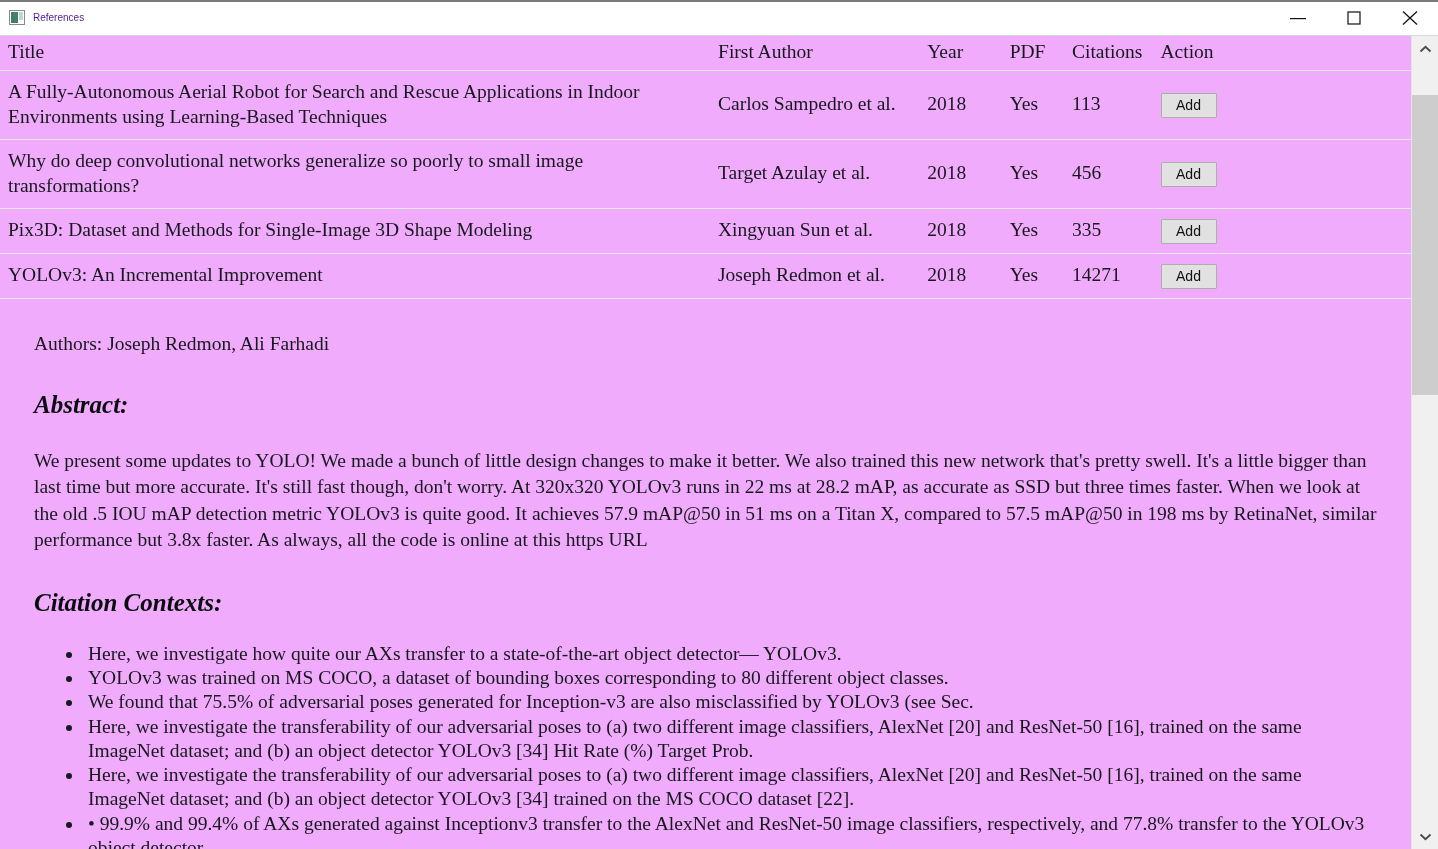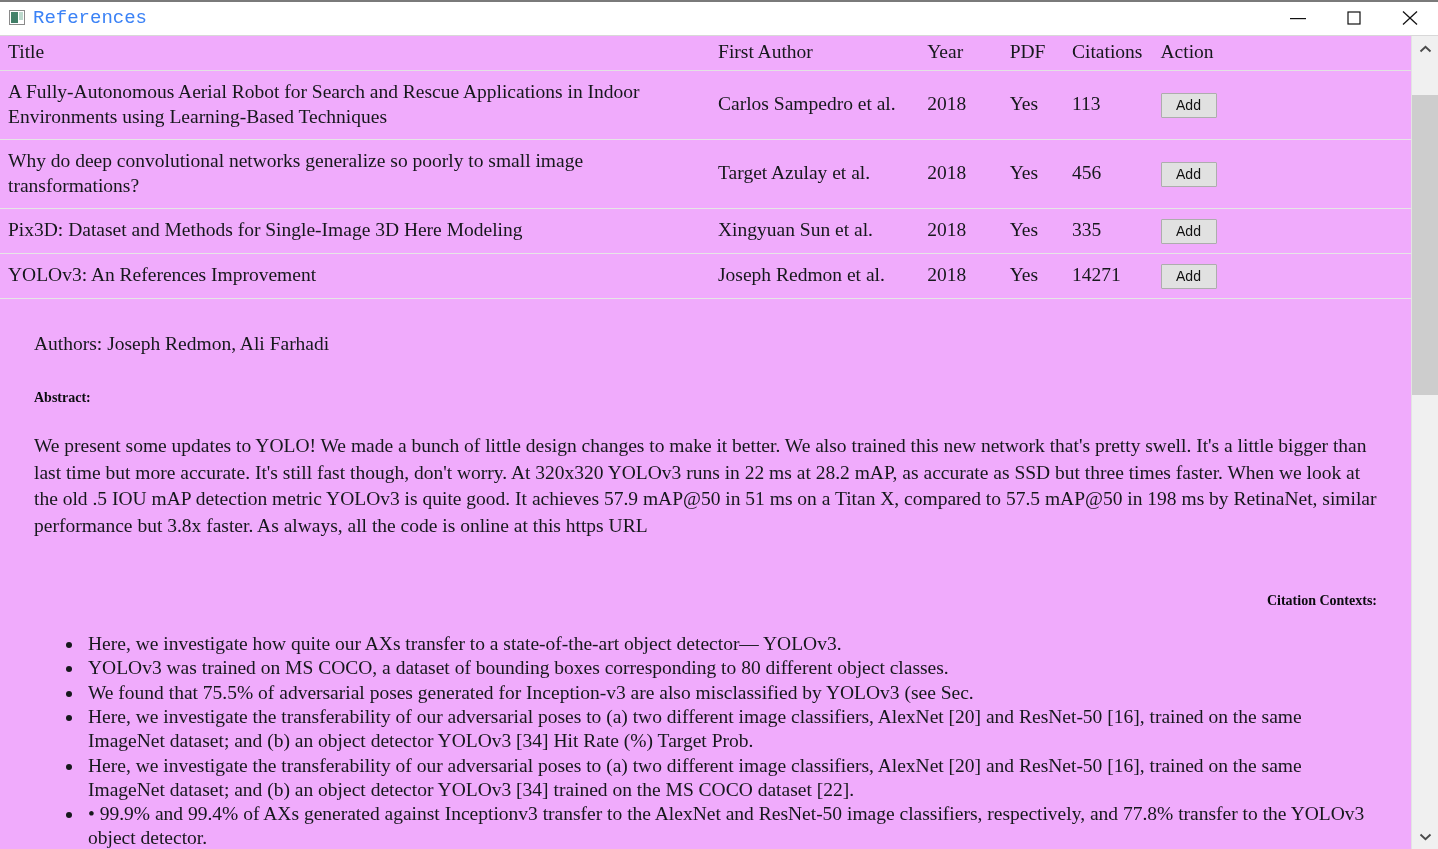--- a/index.html
+++ b/index.html
@@ -34,23 +34,23 @@
   }
   #app-icon .sq-a {
     position: absolute; left: 1px; top: 1px; width: 7px; height: 11px;
     background: linear-gradient(180deg,#45836b,#3f7d66);
   }
   #app-icon .sq-b {
     position: absolute; left: 9px; top: 1px; width: 4px; height: 8px;
     background: #bcd9cd;
   }
   #win-title {
-    font-family: Liberation Mono, monospace;
-    font-size: 19px;
-    color: #3b82f6;
+    font-family: Liberation Sans, sans-serif;
+    font-size: 10px;
+    color: #4c1d95;
     line-height: 36px;
   }
   #win-controls {
     margin-left: auto;
     display: flex;
     height: 36px;
   }
   .wbtn {
     width: 56px; height: 36px;
     display: flex; align-items: center; justify-content: center;
@@ -121,31 +121,32 @@
   
   .detail-cell { padding: 12px !important; border-bottom: 1px solid #e6e6e6; }
   .detail {
     padding: 12px 22px 16px 22px;
     font-size: 19.5px;
     color: #16181c;
     line-height: 1.30;
   }
   .detail .authors { margin: 8px 0 0 0; }
   .detail h3 {
-    font-size: 14px;
+    font-size: 25px;
     font-weight: bold;
     margin: 33px 0 0 0;
     color: #0b0c0f;
+    font-style: italic;
   }
   .detail p.abstract {
     margin: 26px 0 0 0;
     text-align: left;
     line-height: 1.355;
   }
-  .detail h3.ctx-head { margin-top: 53px; text-align: right; }
+  .detail h3.ctx-head { margin-top: 34px; }
   .detail ul {
     margin: 22px 0 0 0;
     padding-left: 50px;
     list-style: disc;
   }
   .detail ul li {
     margin: 0 0 0 0;
     padding: 0 0 0 4px;
     line-height: 1.245;
   }
@@ -238,32 +239,32 @@
           <td class="c-author">Target Azulay et al.</td>
           <td class="c-year">2018</td>
           <td class="c-pdf">Yes</td>
           <td class="c-cit">456</td>
           <td class="c-action">
             <button class="add-btn">Add</button>
           </td>
         </tr>
 
         <tr>
-          <td class="c-title">Pix3D: Dataset and Methods for Single-Image 3D Here Modeling</td>
+          <td class="c-title">Pix3D: Dataset and Methods for Single-Image 3D Shape Modeling</td>
           <td class="c-author">Xingyuan Sun et al.</td>
           <td class="c-year">2018</td>
           <td class="c-pdf">Yes</td>
           <td class="c-cit">335</td>
           <td class="c-action">
             <button class="add-btn">Add</button>
           </td>
         </tr>
 
         <tr>
-          <td class="c-title">YOLOv3: An References Improvement</td>
+          <td class="c-title">YOLOv3: An Incremental Improvement</td>
           <td class="c-author">Joseph Redmon et al.</td>
           <td class="c-year">2018</td>
           <td class="c-pdf">Yes</td>
           <td class="c-cit">14271</td>
           <td class="c-action">
             <button class="add-btn">Add</button>
           </td>
         </tr>
 
         <tr>

